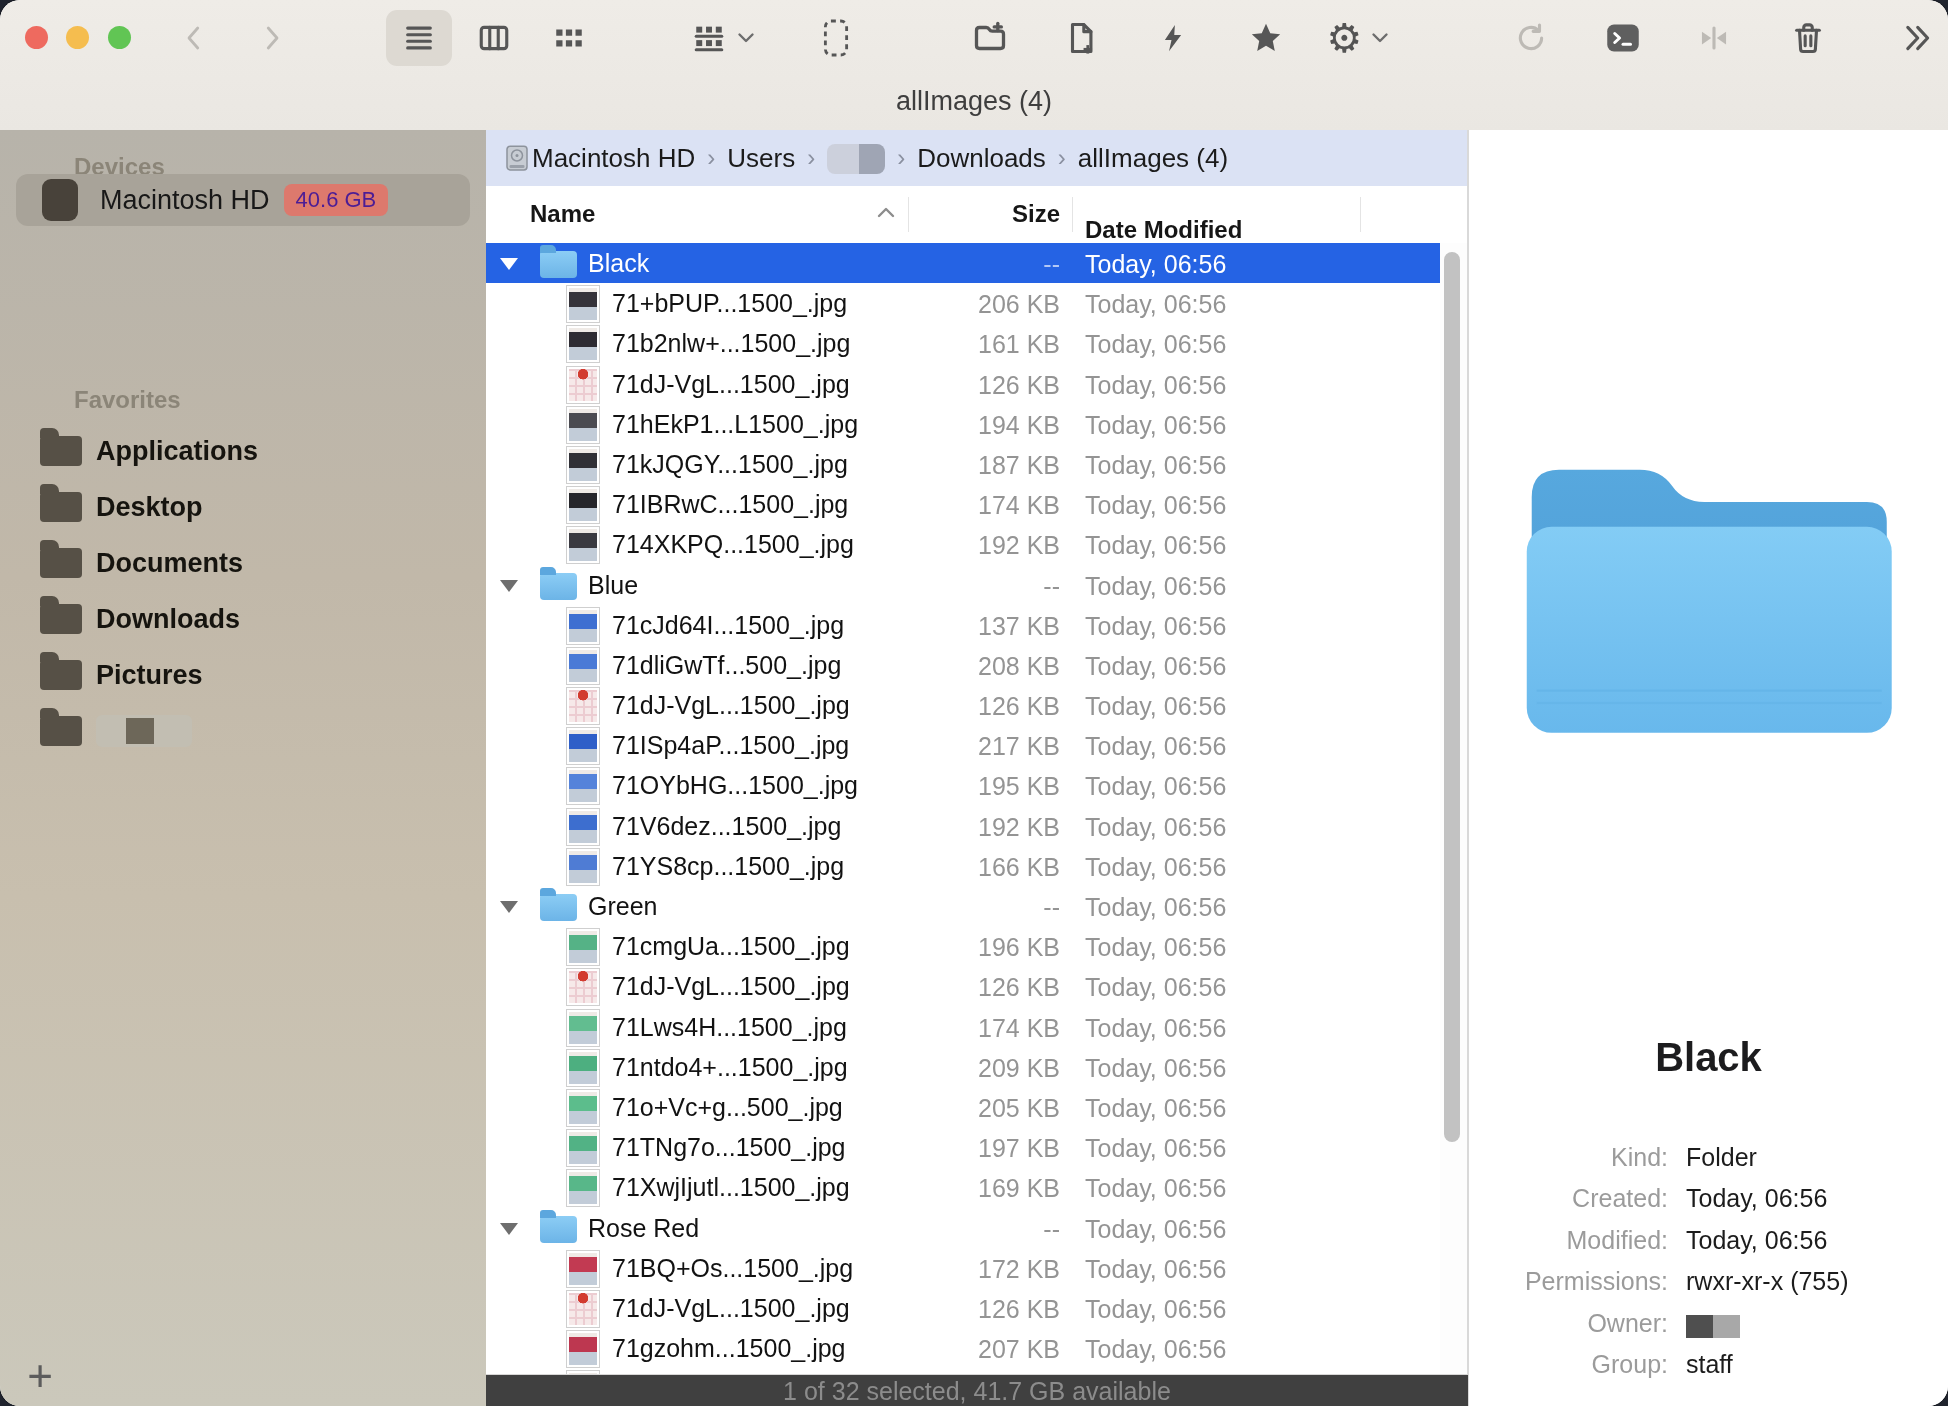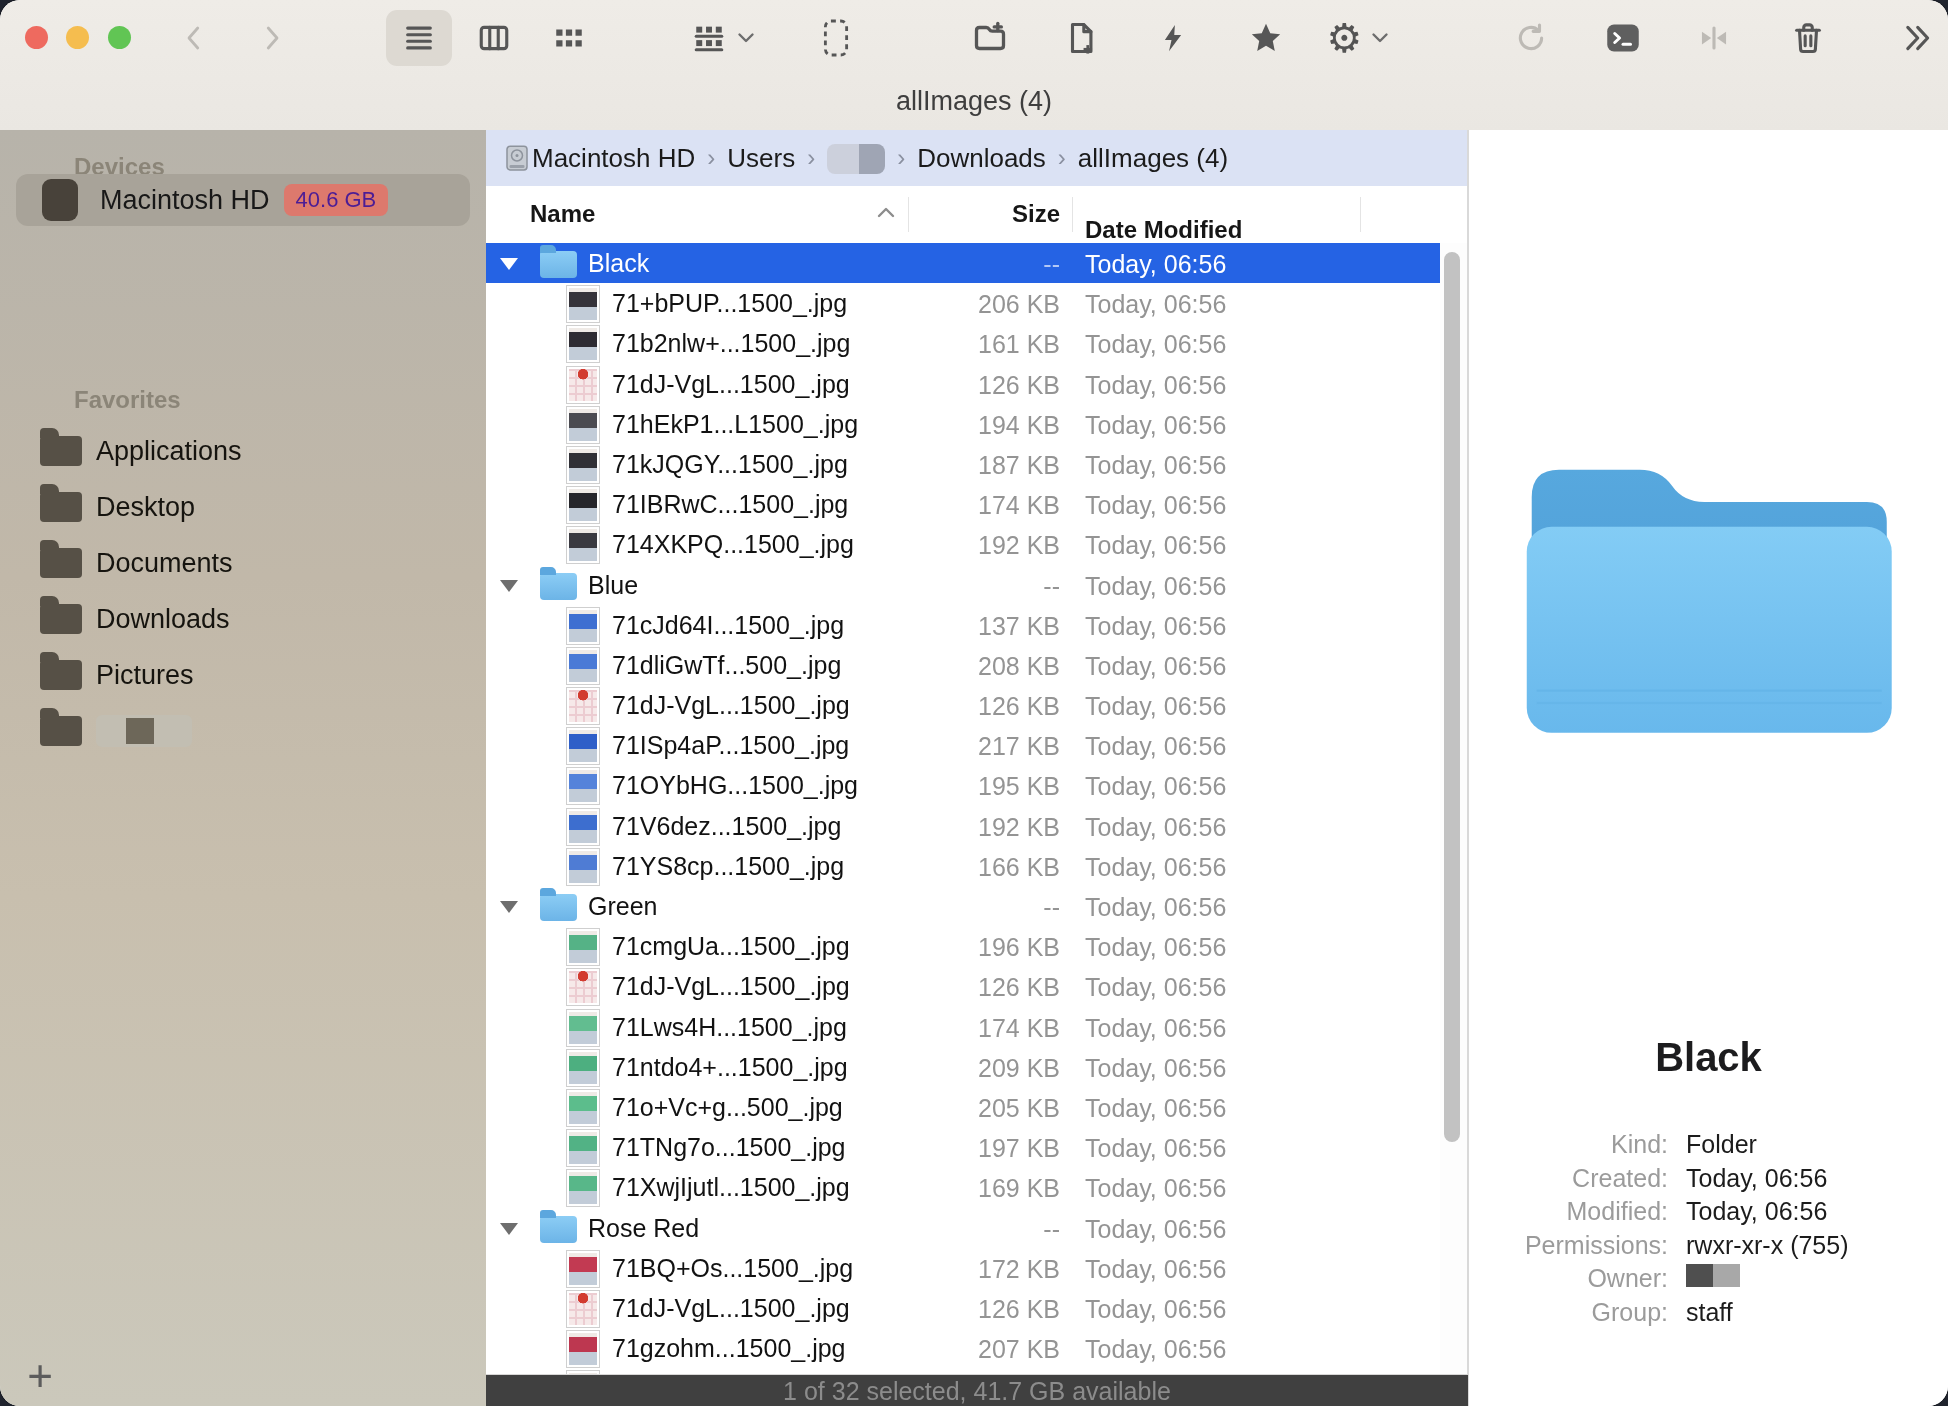--- a/index.html
+++ b/index.html
@@ -24,21 +24,21 @@
   #devices-header{padding-top:21px;height:32px;line-height:32px;}
   #device-pill{position:absolute;left:16px;top:44px;width:454px;height:52px;border-radius:12px;background:#a8a399;display:flex;align-items:center;}
   .drive-icon{width:36px;height:42px;background:#48423a;border-radius:9px;margin-left:26px;}
   #device-label{font-size:27px;color:#181818;margin-left:22px;}
   #device-badge{margin-left:14px;background:#dd796d;color:#4c1d95;font-size:22px;font-weight:400;border-radius:8px;padding:3px 12px;}
   #favorites-header{position:absolute;top:256px;left:0;right:0;}
   #fav-list{position:absolute;left:0;top:293px;width:486px;}
   .fav-item{height:56px;display:flex;align-items:center;}
   .sfolder{width:42px;height:30px;background:#565046;border-radius:4px;position:relative;margin-left:40px;flex:0 0 auto;}
   .sfolder::before{content:"";position:absolute;top:-8px;left:0;width:19px;height:10px;background:#565046;border-radius:4px 7px 0 0;}
-  .fav-label{font-size:27px;color:#16140f;margin-left:14px;white-space:nowrap;}
+  .fav-label{font-size:27px;color:#16140f;margin-left:14px;white-space:nowrap;font-weight:bold;}
   .redact-pill{margin-left:14px;width:96px;height:32px;border-radius:6px;background:#c2beb2;position:relative;}
   .redact-pill::after{content:"";position:absolute;left:30px;top:3px;width:28px;height:26px;background:#6d6759;}
   #sidebar-add{position:absolute;left:20px;bottom:8px;width:40px;height:40px;color:#5c5c5c;font-size:44px;font-weight:300;line-height:36px;text-align:center;}
   
   #pathbar{position:absolute;left:486px;top:130px;width:982px;height:56px;background:#dbe2f4;border-bottom:1px solid #c7cdde;display:flex;align-items:center;font-size:26px;color:#1b1b1b;}
   #pathbar .crumb-sep{color:#8a90a0;margin:0 12px;font-size:24px;}
   #pathbar .crumb{white-space:nowrap;}
   .crumb-redacted{width:58px;height:30px;border-radius:8px;background:linear-gradient(90deg,#ccd0dc 0 55%,#9fa5b4 55% 100%);}
   .pdrive{margin:0 0 0 16px;}
   
@@ -74,21 +74,21 @@
   #scrollgutter{position:absolute;left:1440px;top:243px;width:27px;height:1131px;background:#fdfdfd;}
   #scrollthumb{position:absolute;left:1444px;top:252px;width:16px;height:890px;border-radius:8px;background:#c2c2c2;}
   #vdivider{position:absolute;left:1467px;top:130px;width:2px;height:1276px;background:#d9d9d9;}
   
   #statusbar{position:absolute;left:486px;top:1374px;width:982px;height:32px;background:#404040;border-top:1px solid #d8d7d6;text-align:center;font-size:25px;color:#8c8c8c;line-height:32px;}
   
   #preview{position:absolute;left:1469px;top:130px;width:479px;height:1276px;background:#fff;}
   #preview-folder{position:absolute;left:39px;top:290px;width:400px;height:360px;}
   #preview-title{position:absolute;left:0;right:0;top:905px;text-align:center;font-size:40px;font-weight:600;color:#1c1c1e;}
   #preview-fields{position:absolute;left:0;top:1000px;width:100%;}
-  .pfield{display:flex;height:33.5px;align-items:flex-start;font-size:25px;}
+  .pfield{display:flex;height:33.5px;align-items:flex-end;font-size:25px;margin-top:8px;}
   .plabel{width:199px;text-align:right;color:#9b9b9b;flex:0 0 auto;}
   .pvalue{margin-left:18px;color:#1c1c1c;white-space:nowrap;}
   .owner-redact{display:flex;margin-left:18px;}
   .owner-redact i{display:block;width:27px;height:23px;background:#4f4f4f;}
   .owner-redact i + i{background:#a8a8a8;}
 </style>
 </head>
 <body>
 
 <div id="window">

